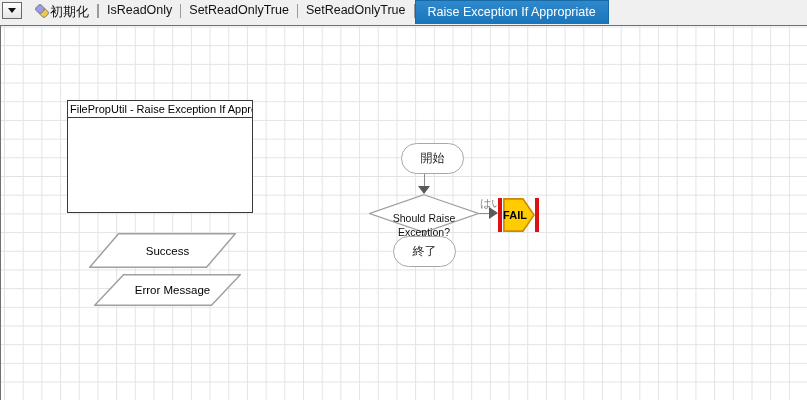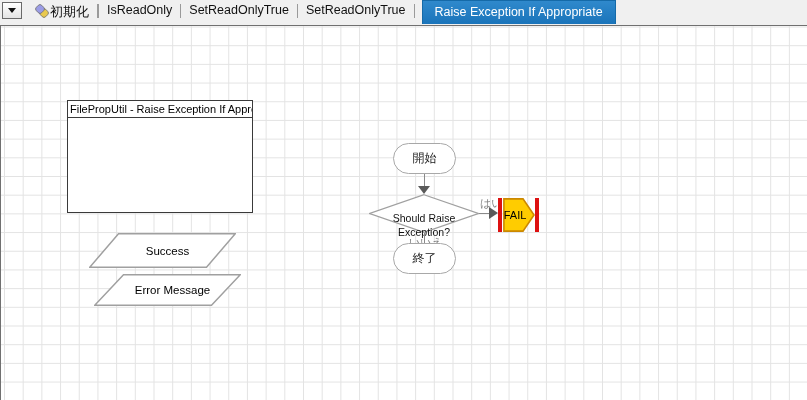--- a/index.html
+++ b/index.html
@@ -27,21 +27,21 @@
     display:flex;align-items:flex-start;gap:0;
     font-size:12.5px;color:#111;white-space:nowrap;cursor:default;
   }
   .tab .jp{font-size:13px;}
   .tab-sep{
     width:1px;height:14px;background:#9a9a9a;margin-top:4px;flex:0 0 1px;
   }
   .tab.active{
     height:24px;padding:4px 12px 0 12px;
     background:linear-gradient(#2f89cc,#1a74ba);
-    color:#ffffff;border:1px solid #156aa8;border-bottom:none;box-sizing:border-box;margin-left:7px;
+    color:#ffffff;border:1px solid #156aa8;border-bottom:none;box-sizing:border-box;
   }
   .kw-icon{width:16px;height:16px;flex:0 0 16px;}
   
   .canvas{
     position:absolute;left:0;top:25px;width:807px;height:375px;
     box-sizing:border-box;border-top:1px solid #707070;border-left:1px solid #707070;
     background-color:#ffffff;
     background-image:
       linear-gradient(to right,#e3e3e3 1px,transparent 1px),
       linear-gradient(to bottom,#e3e3e3 1px,transparent 1px);
@@ -93,21 +93,21 @@
     width:0;height:0;border-top:6px solid transparent;
     border-bottom:6px solid transparent;border-left:9px solid #5a5a5a;
   }
   .edge-label{font-size:11px;color:#808080;white-space:nowrap;}
   
   .fail-bar{width:4px;height:34px;}
   .fail-pent{left:502px;top:172px;width:32px;height:34px;}
   .fail-pent .lbl{
     position:absolute;left:0;top:0;width:24px;height:100%;
     display:flex;align-items:center;justify-content:center;
-    font-size:11px;font-weight:400;color:#000;
+    font-size:11px;font-weight:700;color:#000;
   }
 </style>
 </head>
 <body>
 
 <div class="tabbar">
   <div class="dd-btn">
     <div class="dd-tri"></div>
   </div>
 
@@ -157,21 +157,21 @@
     <span class="lbl">Error Message</span>
   </div>
 
   <div class="abs para" style="left:88px;top:207px;height:35px;">
     <svg width="147" height="35" viewBox="0 0 147 35">
       <polygon points="29.5,0.75 146.25,0.75 117.5,34.25 0.75,34.25" fill="#ffffff" stroke="#a0a0a0" stroke-width="1.5"></polygon>
     </svg>
     <span class="lbl">Success</span>
   </div>
 
-  <div class="abs stadium" style="left:392px;top:117px;">
+  <div class="abs stadium" style="left:400px;top:117px;">
     <span>開始</span>
   </div>
 
   <div class="abs vline" style="left:423px;top:148px;height:13px;"></div>
   <div class="abs arr-down" style="left:417px;top:160px;"></div>
 
   <div class="abs diamond">
     <svg width="110" height="39" viewBox="0 0 110 39">
       <polygon points="55,0.75 109.25,19.5 55,38.25 0.75,19.5" fill="#ffffff" stroke="#a0a0a0" stroke-width="1.3"></polygon>
     </svg>
@@ -191,17 +191,17 @@
       <polygon points="0.9,0.9 20,0.9 31,17 20,33.1 0.9,33.1" fill="#FFCC00" stroke="#CC8800" stroke-width="1.6"></polygon>
     </svg>
     <span class="lbl">FAIL</span>
   </div>
   <div class="abs fail-bar" style="left:534px;top:172px;background:#DD1111;"></div>
 
   <div class="abs vline" style="left:423px;top:207px;height:12px;"></div>
   <div class="abs arr-down" style="left:417px;top:219px;"></div>
   <div class="abs edge-label" style="left:408px;top:209px;font-family:Liberation Mono, monospace;">いいえ</div>
 
-  <div class="abs stadium" style="left:392px;top:217px;">
+  <div class="abs stadium" style="left:392px;top:210px;">
     <span>終了</span>
   </div>
 
 </div>
 
 </body></html>

